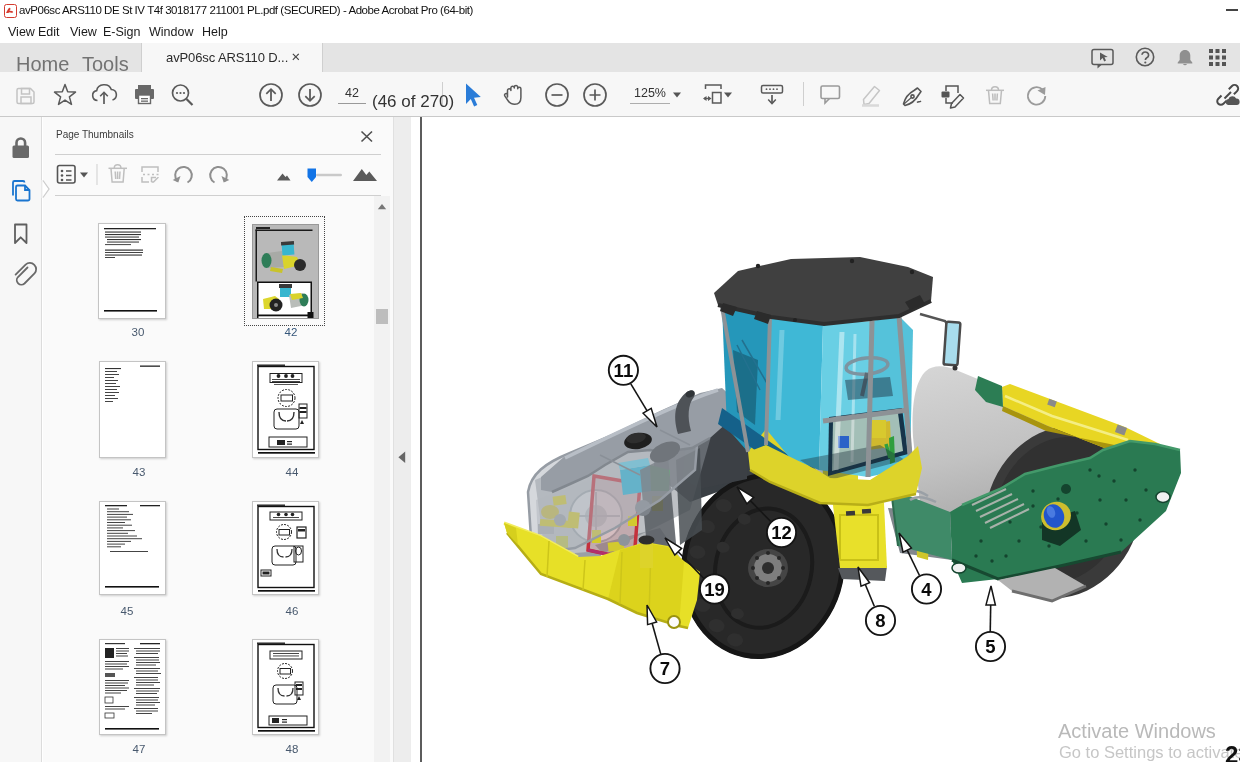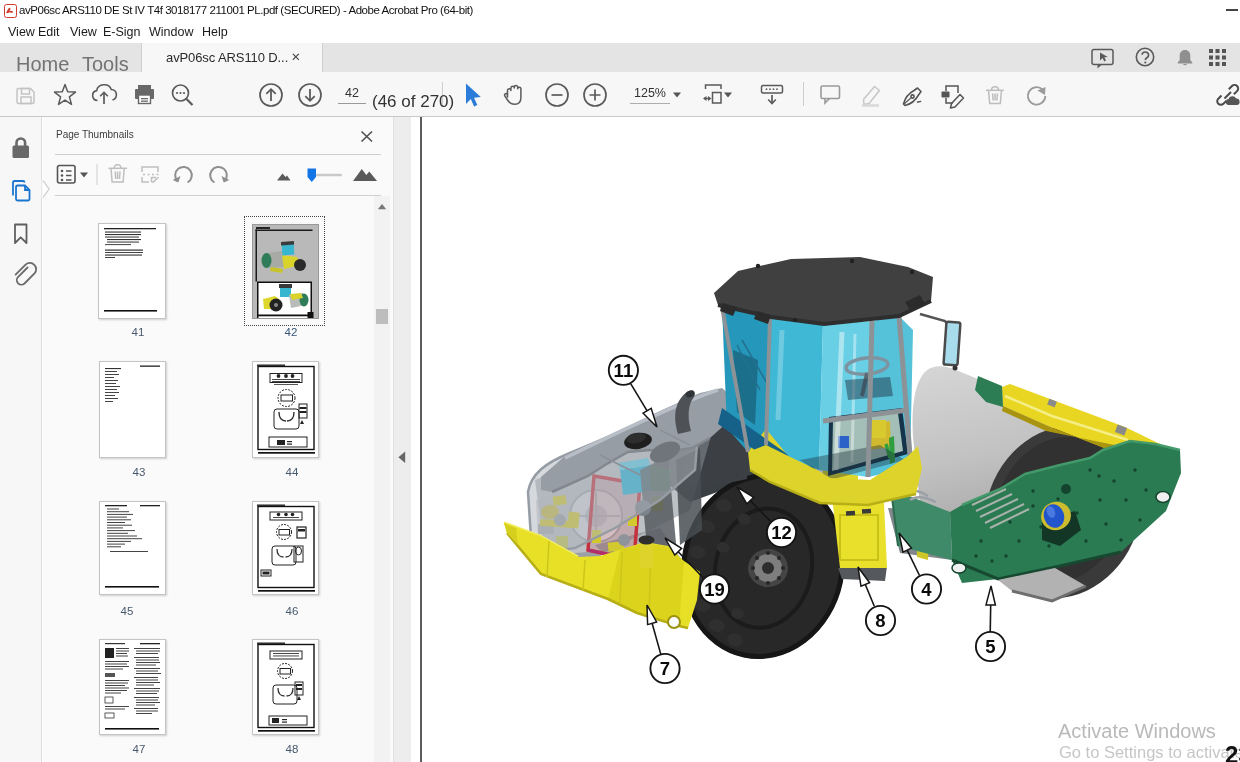--- a/index.html
+++ b/index.html
@@ -277,21 +277,21 @@
                 <rect x="26" y="59" width="13" height="4" fill="#3a3a3a"></rect>
                 <path d="M36,70 L50,68 53,80 38,83 Z" fill="#b9bdb9"></path>
                 <ellipse cx="51" cy="75" rx="4.5" ry="6.5" fill="#2e7d58"></ellipse>
                 <path d="M37,69 L48,68 50,73 39,75 Z" fill="#d9d32c"></path>
               </g>
               <rect x="54.5" y="87" width="6" height="6" fill="#111"></rect>
               <rect x="4" y="89.5" width="56" height="1.8" fill="#111"></rect>
             </svg>
           </div>
         </div>
-        <div class="thumbnum" style="left:55px;top:209px">41</div>
+        <div class="thumbnum" style="left:55px;top:209px">30</div>
         <div class="thumbnum" style="left:208px;top:209px;color:#35567a">42</div>
 
         <div class="tpage" style="left:56px;top:244px;width:67px;height:97px">
           <svg width="65" height="95" viewBox="0 0 65 95">
             <rect x="40" y="3.5" width="20" height="1.3" fill="#222"></rect>
             <rect x="5" y="6" width="16" height="1.1" fill="#333"></rect>
               <rect x="5" y="9" width="12" height="1" fill="#444"></rect>
             <rect x="5" y="12" width="14" height="1" fill="#444"></rect>
               <rect x="5" y="15" width="9" height="1" fill="#444"></rect>
             <rect x="5" y="18" width="13" height="1" fill="#444"></rect>

